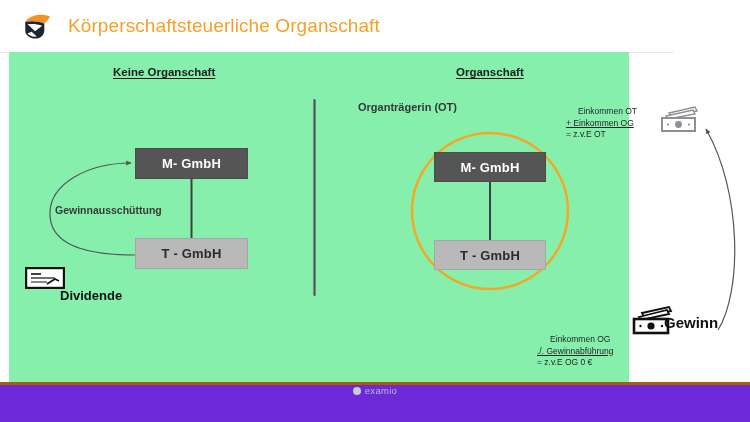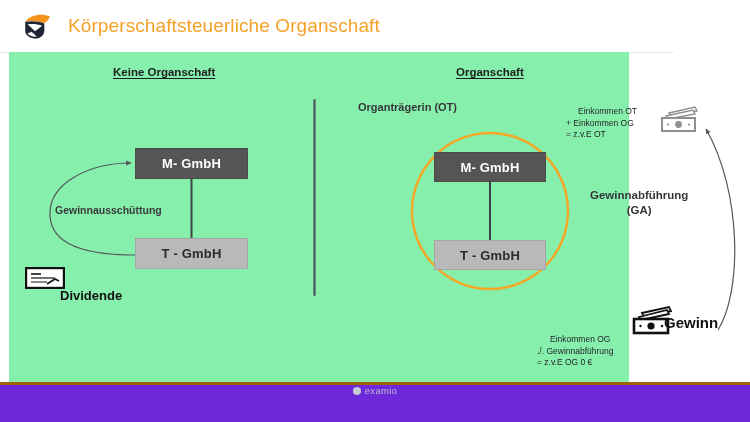--- a/index.html
+++ b/index.html
@@ -106,21 +106,21 @@
     font-size: 15px; color: #111113;
   }
 
   .calc-block {
     position: absolute;
     font-size: 8.5px;
     color: #25252a;
     line-height: 11.5px;
     white-space: nowrap;
   }
-  .calc-block .u { }
+  .calc-block .u { text-decoration: underline; }
   #calc-top    { left: 557px; top: 54px; }
   #calc-top .r1 { padding-left: 12px; }
   #calc-bottom { left: 528px; top: 254px; }
   #calc-bottom .r1 { padding-left: 13px; margin-top: 28px; }
 
   .money-icon { position: absolute; }
   #money-top    { left: 650px; top: 54px;  width: 42px; height: 28px; }
   #money-bottom { left: 622px; top: 254px; width: 44px; height: 30px; }
   #cheque-icon  { left: 16px;  top: 215px; width: 40px; height: 22px; }
 
@@ -209,24 +209,20 @@
 
   <div class="heading" id="heading-right">Organschaft</div>
 
   <div class="flow-label" id="label-ot">Organträgerin (OT)</div>
 
 
   <div class="entity-box box-dark" id="box-right-m">M- GmbH</div>
 
   <div class="entity-box box-light" id="box-right-t">T - GmbH</div>
 
-  <div class="flow-label" id="label-ga">
-    <div>Gewinnabführung</div>
-    <div>(GA)</div>
-  </div>
 
   <div class="calc-block" id="calc-top">
     <div class="r1">Einkommen OT</div>
     <div class="u">+ Einkommen OG</div>
     <div>= z.v.E OT</div>
   </div>
 
   <div class="money-icon" id="money-top">
     <svg viewBox="0 0 42 28" width="42" height="28" aria-hidden="true">
       <path d="M10,7 L36,1 L38,5 L12,10 Z" fill="#ffffff" stroke="#8e8e93" stroke-width="1.4"></path>

